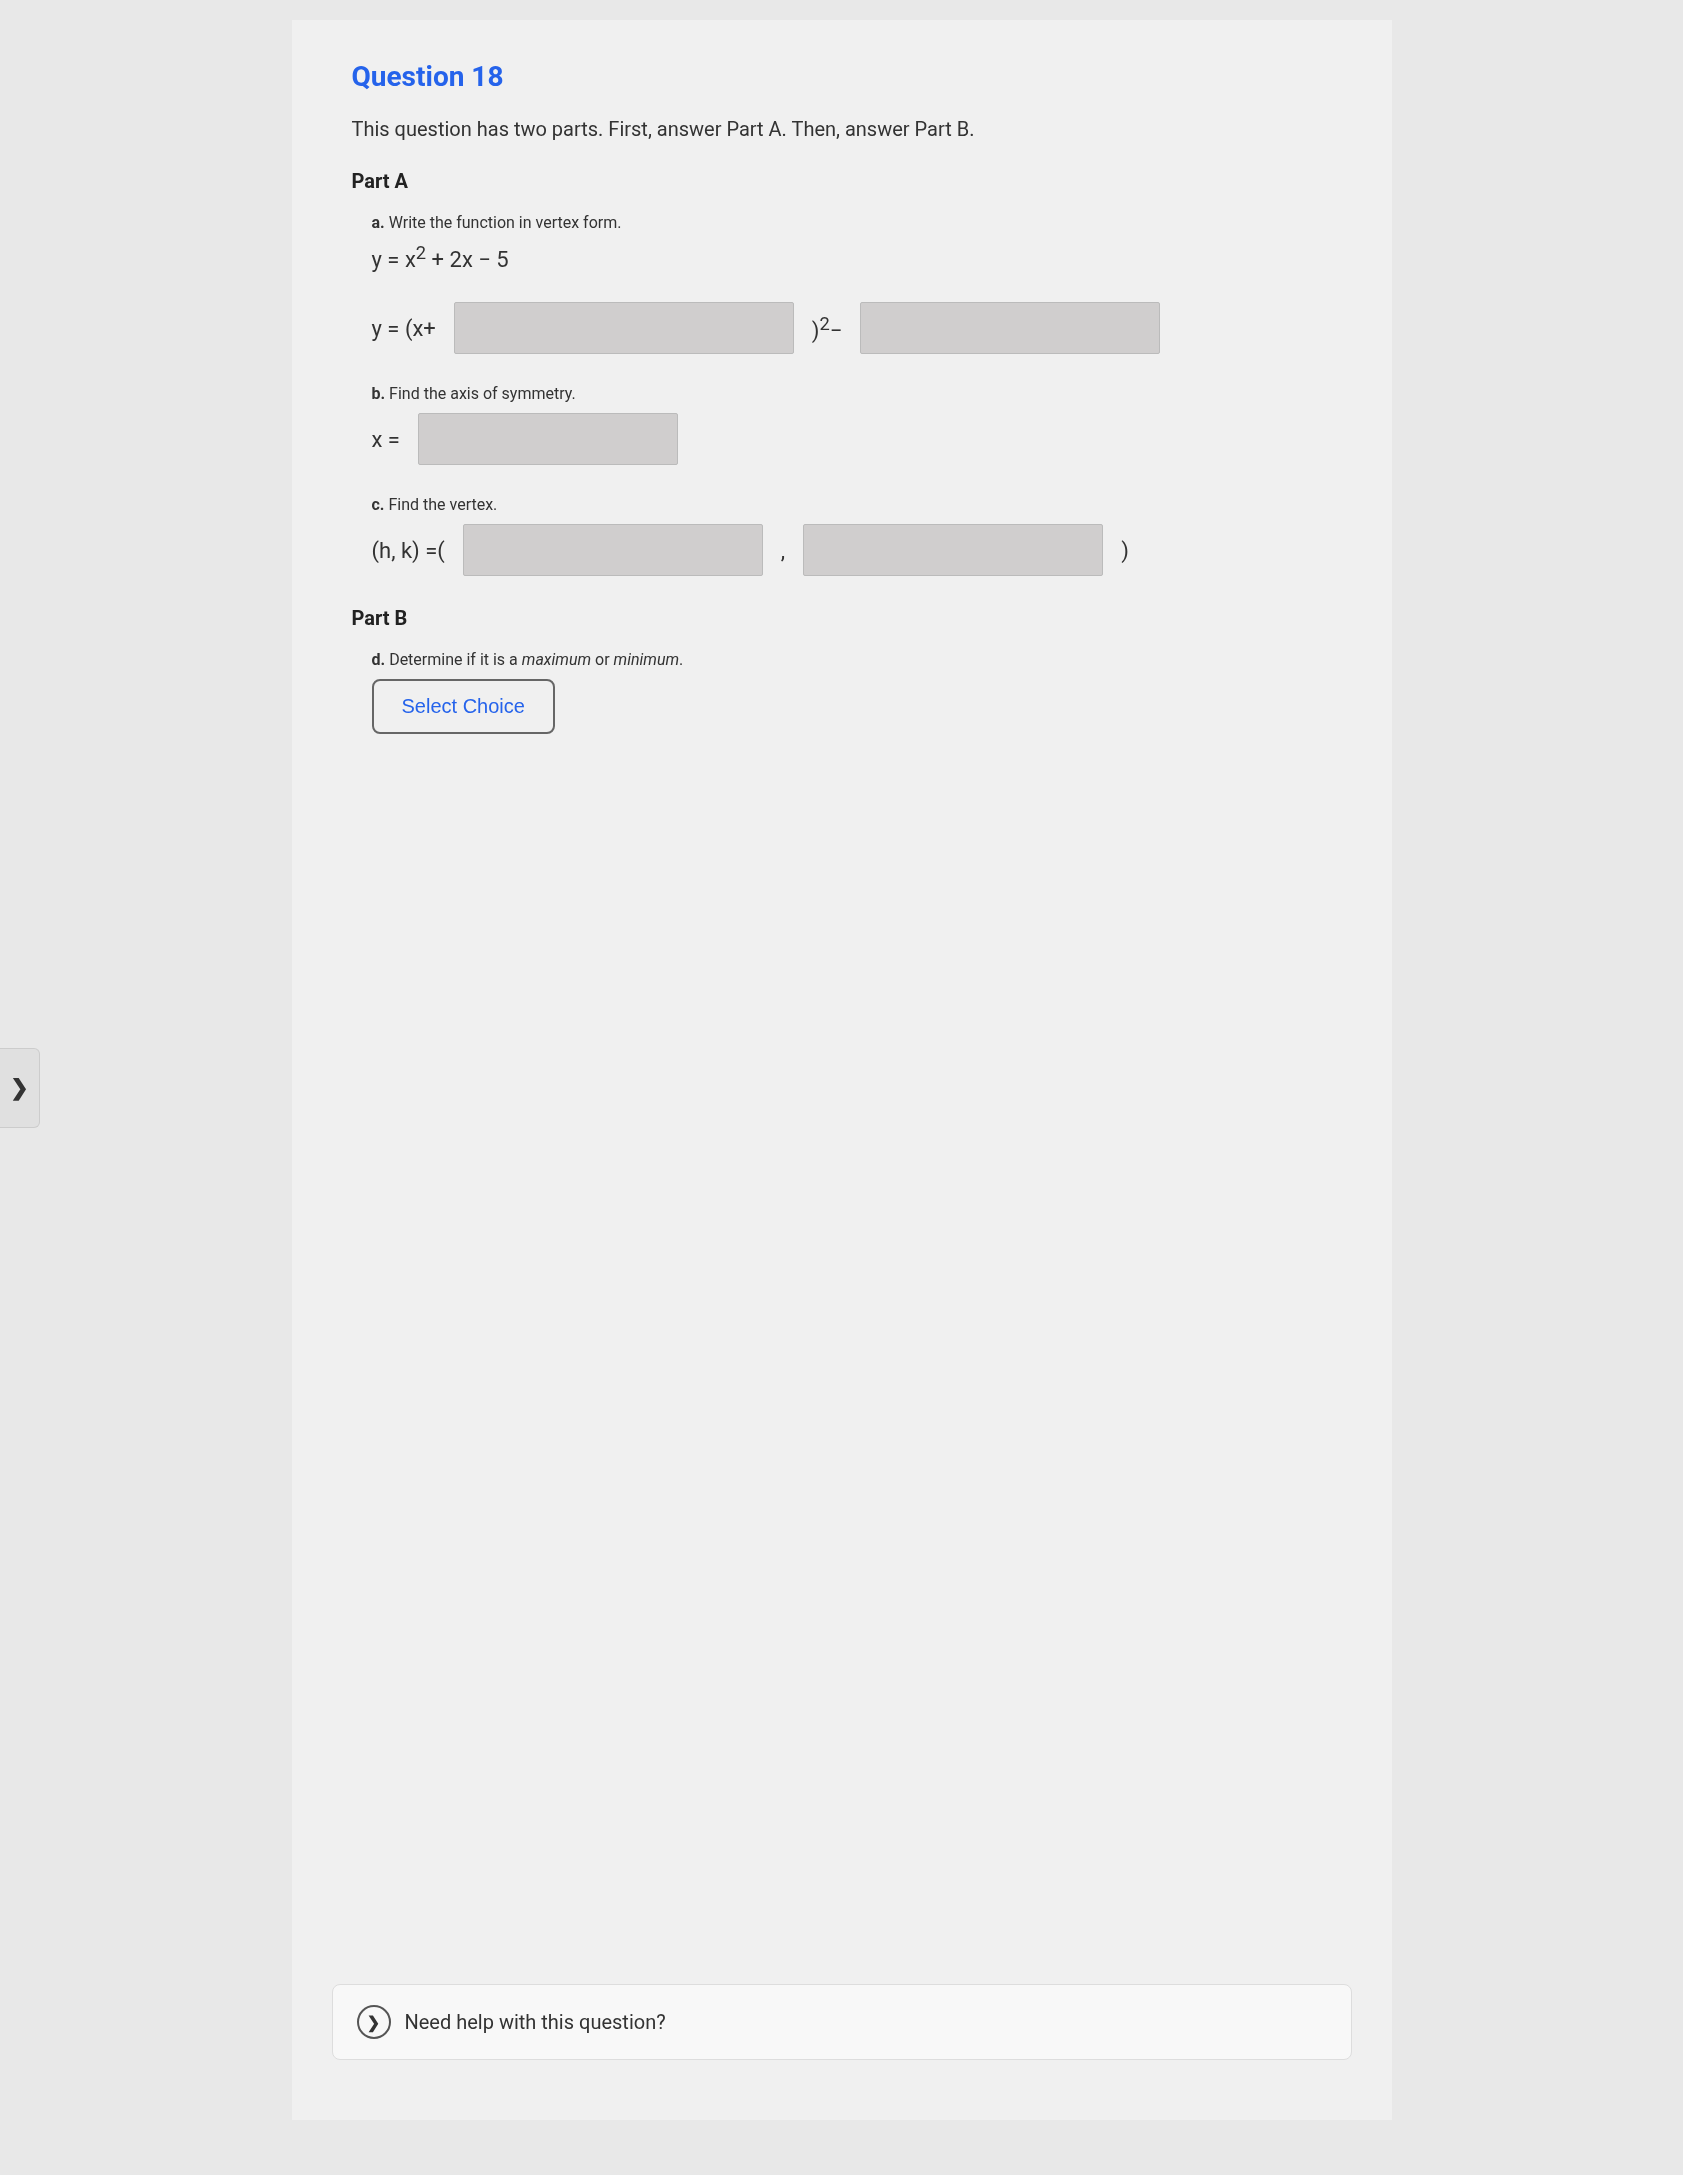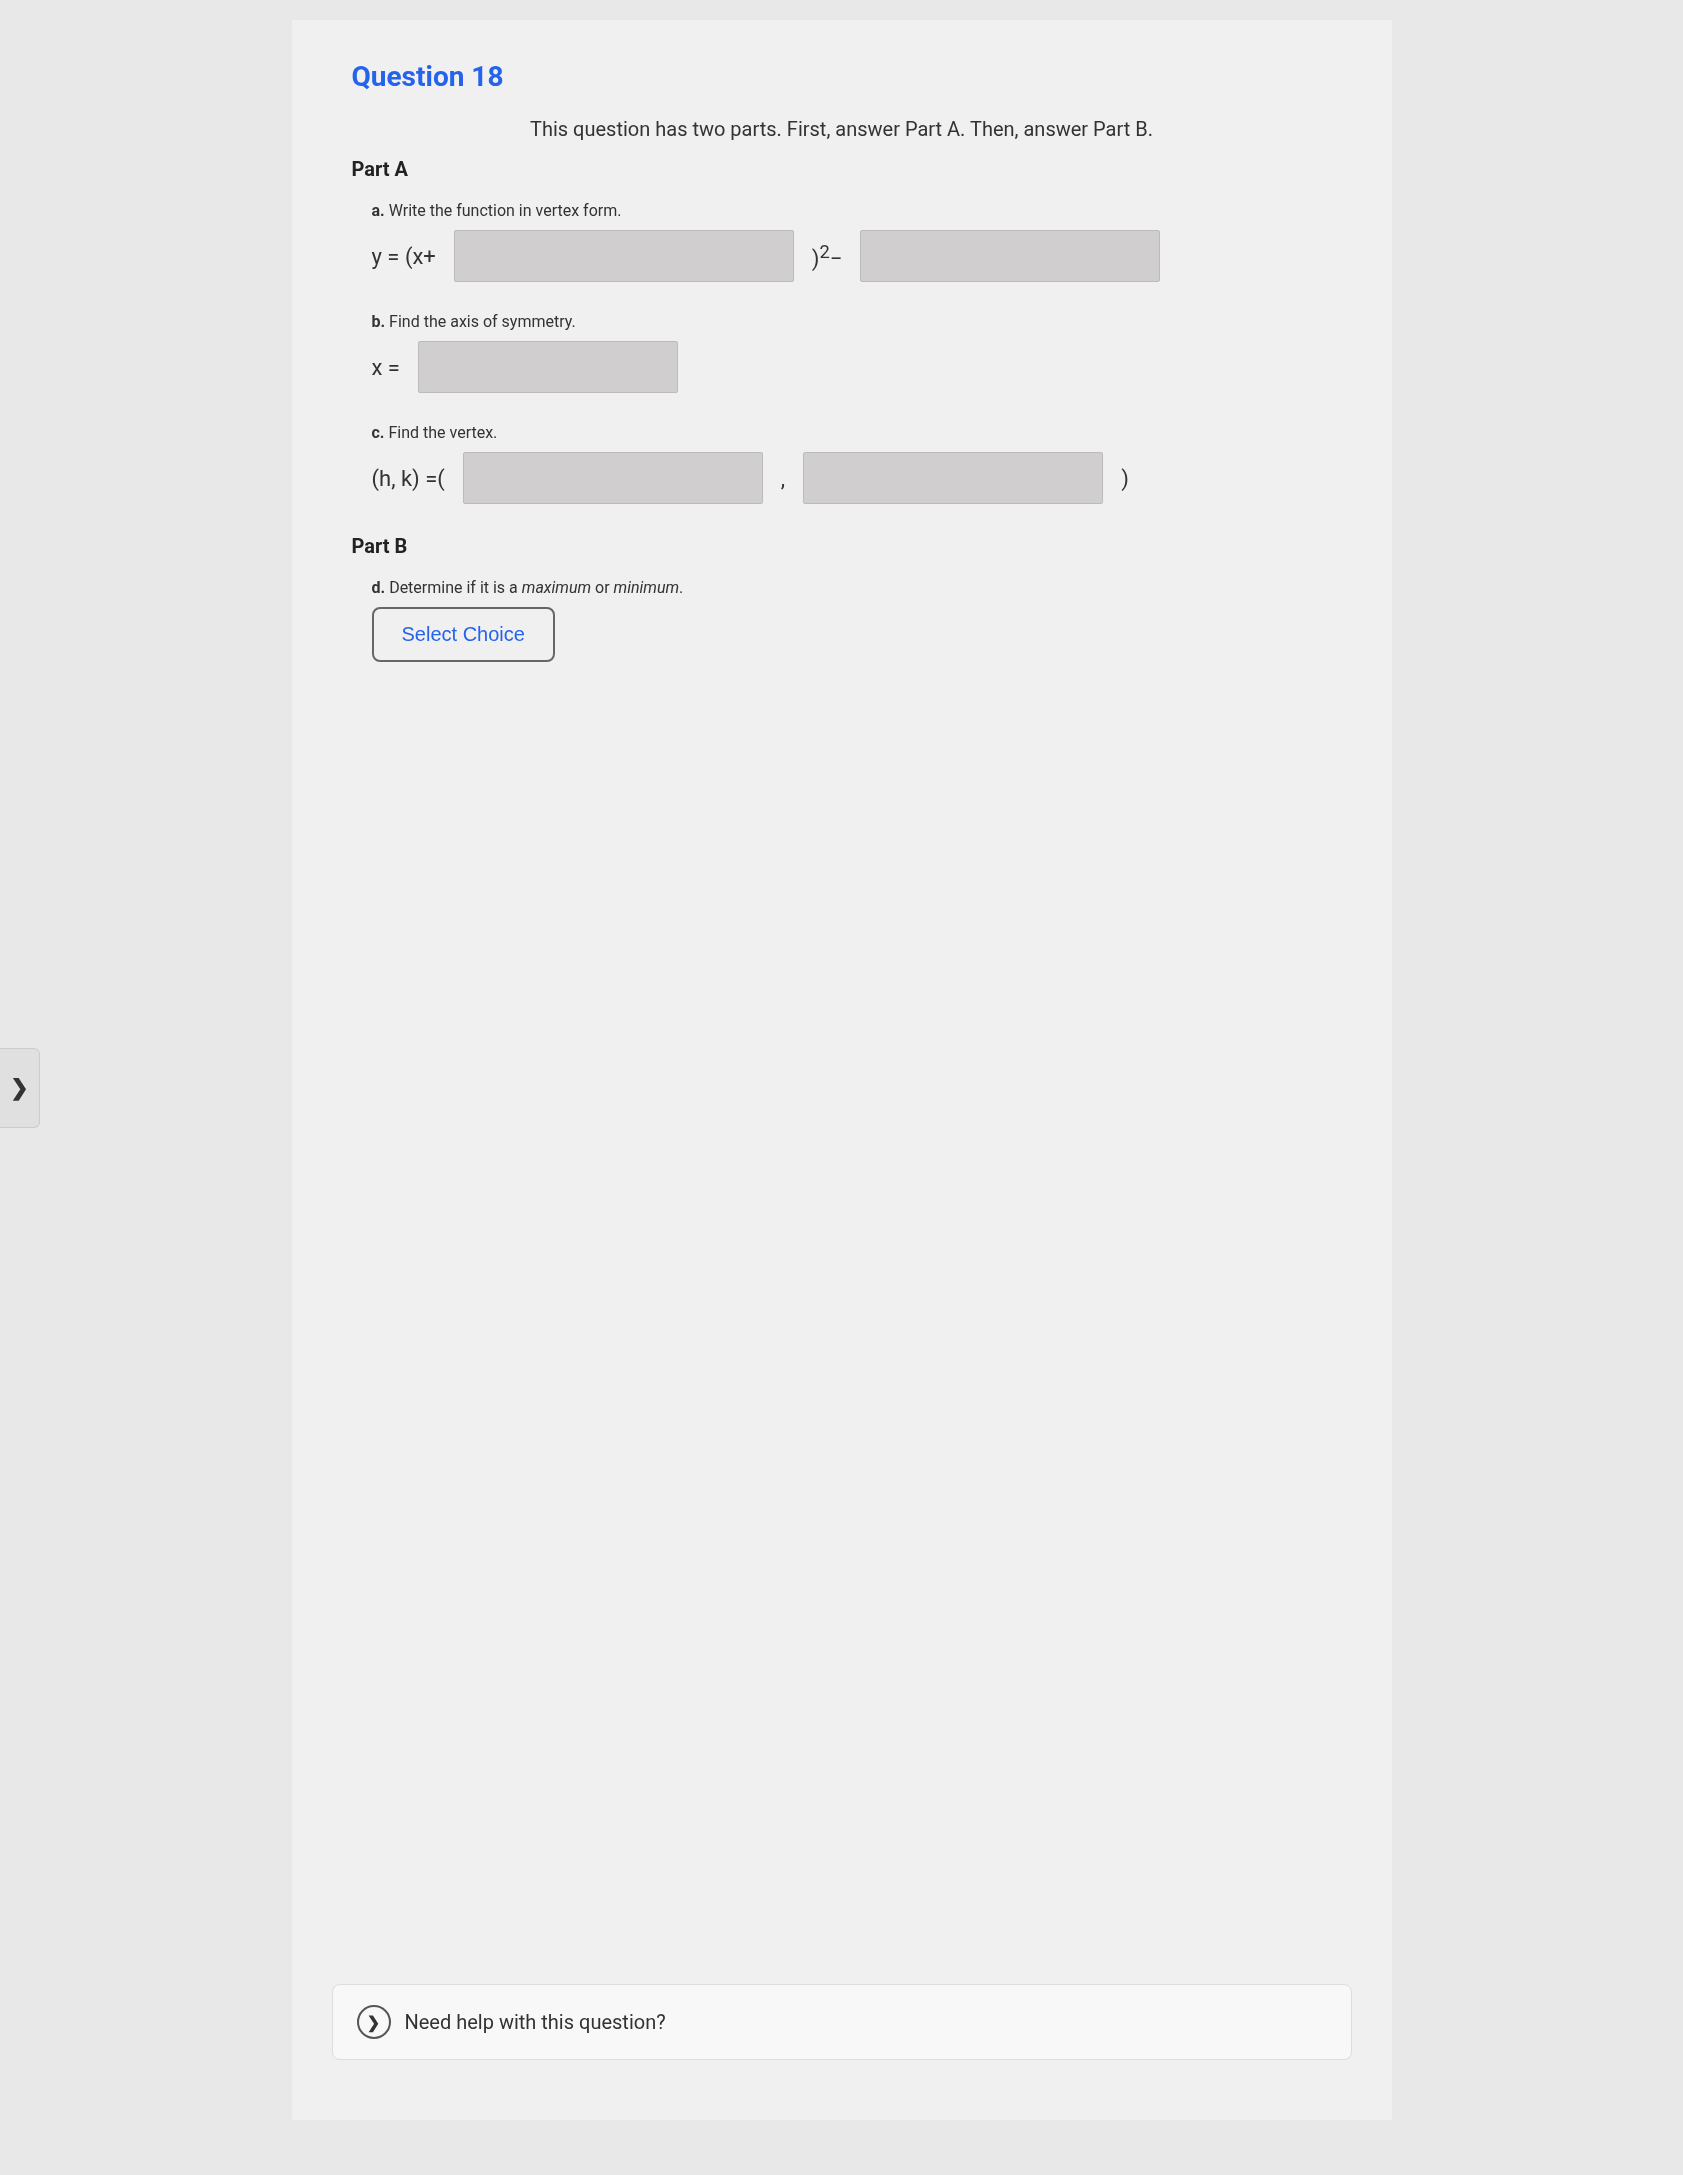--- a/index.html
+++ b/index.html
@@ -29,22 +29,21 @@
     .question-title {
       color: #2563eb;
       font-size: 28px;
       font-weight: 700;
       margin-bottom: 24px;
     }
 
     .question-intro {
       font-size: 20px;
       color: #333;
-      margin-bottom: 6px;
-      text-align: center;
+      margin-bottom: 18px;
     }
 
     .part-label {
       font-size: 20px;
       font-weight: 700;
       color: #222;
       margin-bottom: 20px;
     }
 
     .sub-question {
@@ -199,20 +198,23 @@
 
   <div style="height: 10px;"></div>
 
   <div class="part-label">Part A</div>
 
   <div class="sub-question">
     <span class="sub-question-bold">a.</span>
     <span>Write the function in vertex form.</span>
   </div>
 
+  <div class="equation-line">
+    y = x<sup>2</sup> + 2x − 5
+  </div>
 
   <div class="input-row">
     <span class="input-label">y = (x+</span>
     <input type="text" class="answer-input input-wide" style="">
     <span class="input-label">)<sup>2</sup>−</span>
     <input type="text" class="answer-input input-medium" style="">
   </div>
 
   <div class="sub-question" style="margin-top: 10px;">
     <span class="sub-question-bold">b.</span>

